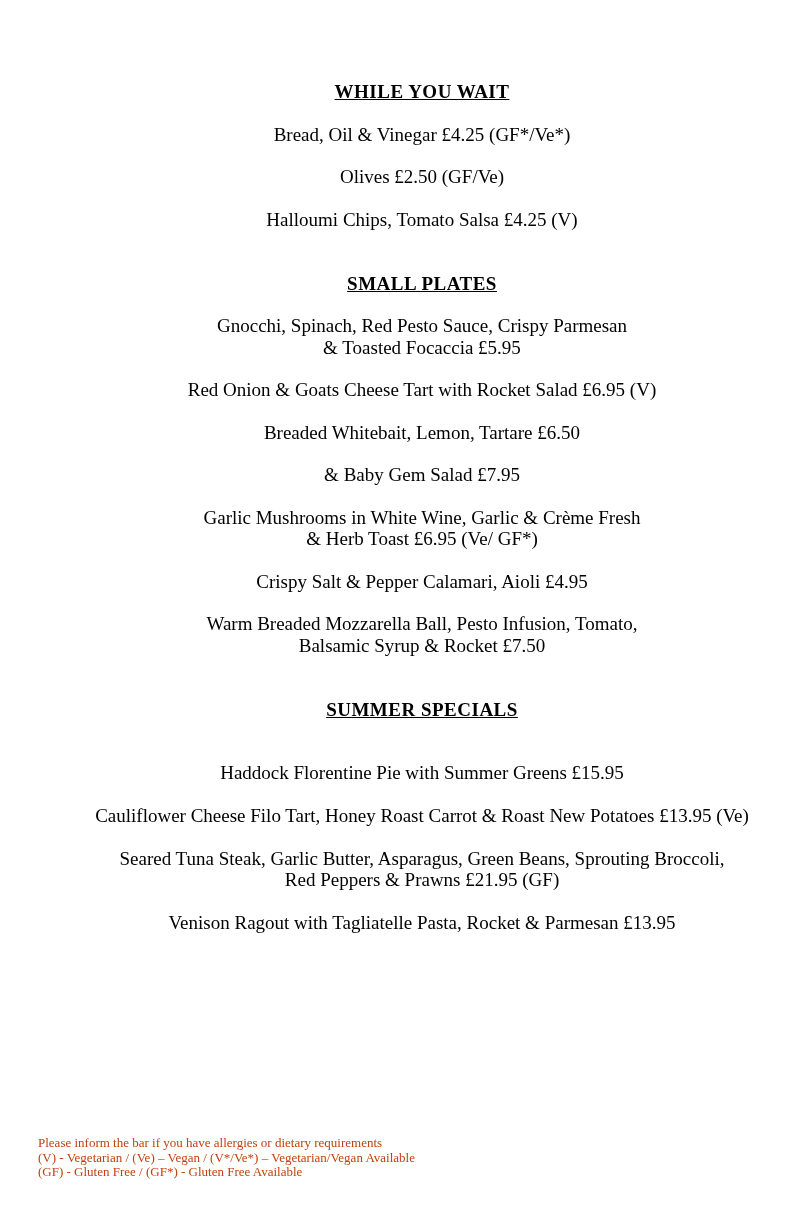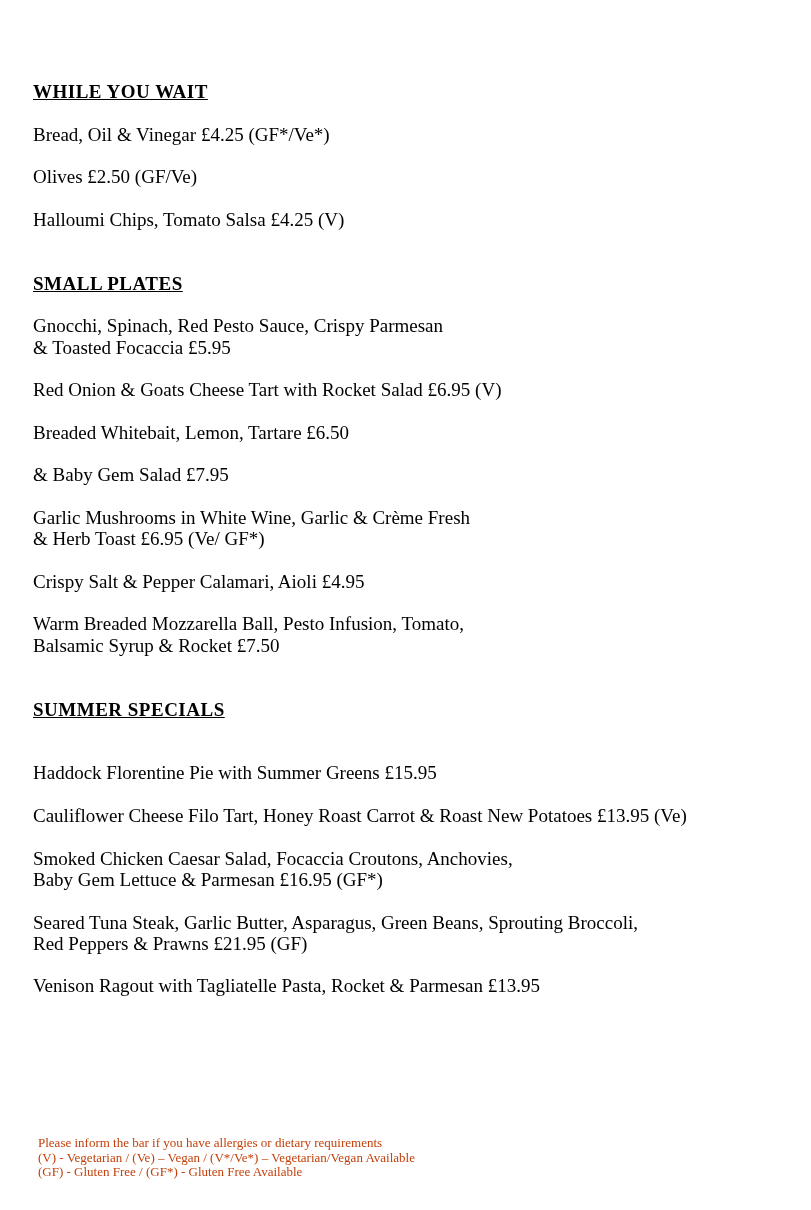--- a/index.html
+++ b/index.html
@@ -8,20 +8,21 @@
     width: 811px;
     height: 1210px;
     background: #ffffff;
     overflow: hidden;
     font-family: "Liberation Serif", "DejaVu Serif", serif;
     color: #000000;
   }
   .content {
     margin-left: 33px;            
     padding-top: 38.4px;
+    text-align: center;
     font-size: 19px;
     line-height: 21.3px;
   }
   .section-title {
     font-weight: bold;
     text-decoration: underline;
     letter-spacing: 0.5px;
     margin: 42.6px 0 21.3px 0;    
   }
   .section-title.extra-gap { margin-bottom: 42.6px; }  
@@ -79,24 +80,20 @@
         <span class="menu-item-line">Balsamic Syrup &amp; Rocket £7.50</span>
       </div>
       <div class="section-title extra-gap">SUMMER SPECIALS</div>
       <div class="menu-item">
         <span class="menu-item-line">Haddock Florentine Pie with Summer Greens £15.95</span>
       </div>
       <div class="menu-item">
         <span class="menu-item-line">Cauliflower Cheese Filo Tart, Honey Roast Carrot &amp; Roast New Potatoes £13.95 (Ve)</span>
       </div>
       <div class="menu-item">
-        <span class="menu-item-line">Smoked Chicken Caesar Salad, Focaccia Croutons, Anchovies,</span>
-        <span class="menu-item-line">Baby Gem Lettuce &amp; Parmesan £16.95 (GF*)</span>
-      </div>
-      <div class="menu-item">
         <span class="menu-item-line">Seared Tuna Steak, Garlic Butter, Asparagus, Green Beans, Sprouting Broccoli,</span>
         <span class="menu-item-line">Red Peppers &amp; Prawns £21.95 (GF)</span>
       </div>
       <div class="menu-item">
         <span class="menu-item-line">Venison Ragout with Tagliatelle Pasta, Rocket &amp; Parmesan £13.95</span>
       </div>
     </div>
   <div class="footer" id="allergy-footer">
       <span class="footer-line">Please inform the bar if you have allergies or dietary requirements</span>
       <span class="footer-line">(V) - Vegetarian / (Ve) – Vegan / (V*/Ve*) – Vegetarian/Vegan Available</span>

